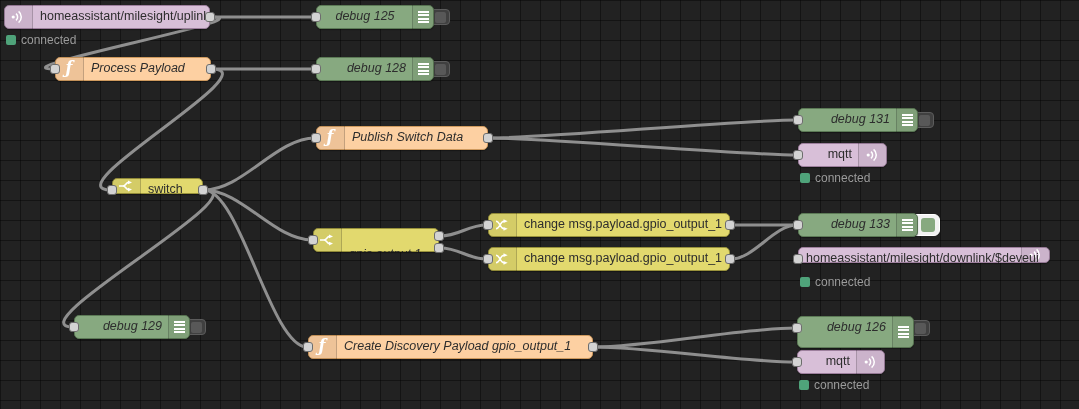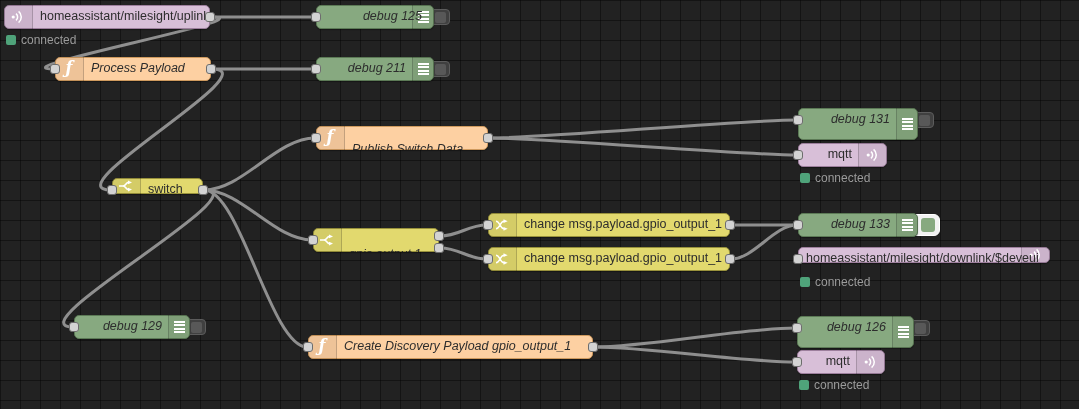--- a/index.html
+++ b/index.html
@@ -95,53 +95,53 @@
       <div class="status" style="left: 2px; top: 28px;"><span class="dot" style="background: rgb(79, 163, 122);"></span><span style="color: rgb(155, 155, 155);">connected</span></div>
     </div>
     <div class="node" style="left: 316px; top: 5px; width: 118px; height: 24px;">
       <div class="dbtn" style="right: -16px;">
         <div class="pad"></div>
       </div>
       <div class="body" style="background: rgb(135, 169, 128); border-color: rgb(92, 122, 86);"></div>
       <div class="icozone right slim">
         <span class="dbg-lines"></span>
       </div>
-      <div class="label it" style="padding: 0px 12px 0px 8px; text-align: right;">debug 125</div>
+      <div class="label it" style="padding: 0px 28px 0px 8px; text-align: center;">debug 125</div>
       <div class="port" style="left: -5px; top: 7px;"></div>
     </div>
     <div class="node" style="left: 55px; top: 57px; width: 156px; height: 24px;">
       <div class="body" style="background: rgb(253, 208, 162); border-color: rgb(207, 154, 94);"></div>
       <div class="icozone left">
         <span class="fglyph">ƒ</span>
       </div>
       <div class="label it" style="padding: 0px 6px 0px 36px; text-align: left;">Process Payload</div>
       <div class="port" style="left: -5px; top: 7px;"></div>
       <div class="port" style="right: -5px; top: 7px;"></div>
     </div>
     <div class="node" style="left: 316px; top: 57px; width: 118px; height: 24px;">
       <div class="dbtn" style="right: -16px;">
         <div class="pad"></div>
       </div>
       <div class="body" style="background: rgb(135, 169, 128); border-color: rgb(92, 122, 86);"></div>
       <div class="icozone right slim">
         <span class="dbg-lines"></span>
       </div>
-      <div class="label it" style="padding: 0px 28px 0px 8px; text-align: right;">debug 211</div>
+      <div class="label it" style="padding: 0px 28px 0px 8px; text-align: right;">debug 128</div>
       <div class="port" style="left: -5px; top: 7px;"></div>
     </div>
     <div class="node" style="left: 316px; top: 126px; width: 172px; height: 24px;">
       <div class="body" style="background: rgb(253, 208, 162); border-color: rgb(207, 154, 94);"></div>
       <div class="icozone left">
         <span class="fglyph">ƒ</span>
       </div>
-      <div class="label it" style="padding: 12px 6px 0px 36px; text-align: left;">Publish Switch Data</div>
-      <div class="port" style="left: -5px; top: 7px;"></div>
-      <div class="port" style="right: -5px; top: 7px;"></div>
-    </div>
-    <div class="node" style="left: 798px; top: 108px; width: 120px; height: 32px;">
+      <div class="label it" style="padding: 0px 6px 0px 36px; text-align: left;">Publish Switch Data</div>
+      <div class="port" style="left: -5px; top: 7px;"></div>
+      <div class="port" style="right: -5px; top: 7px;"></div>
+    </div>
+    <div class="node" style="left: 798px; top: 108px; width: 120px; height: 24px;">
       <div class="dbtn" style="right: -16px;">
         <div class="pad"></div>
       </div>
       <div class="body" style="background: rgb(135, 169, 128); border-color: rgb(92, 122, 86);"></div>
       <div class="icozone right slim">
         <span class="dbg-lines"></span>
       </div>
       <div class="label it" style="padding: 0px 28px 0px 8px; text-align: right;">debug 131</div>
       <div class="port" style="left: -5px; top: 7px;"></div>
     </div>

